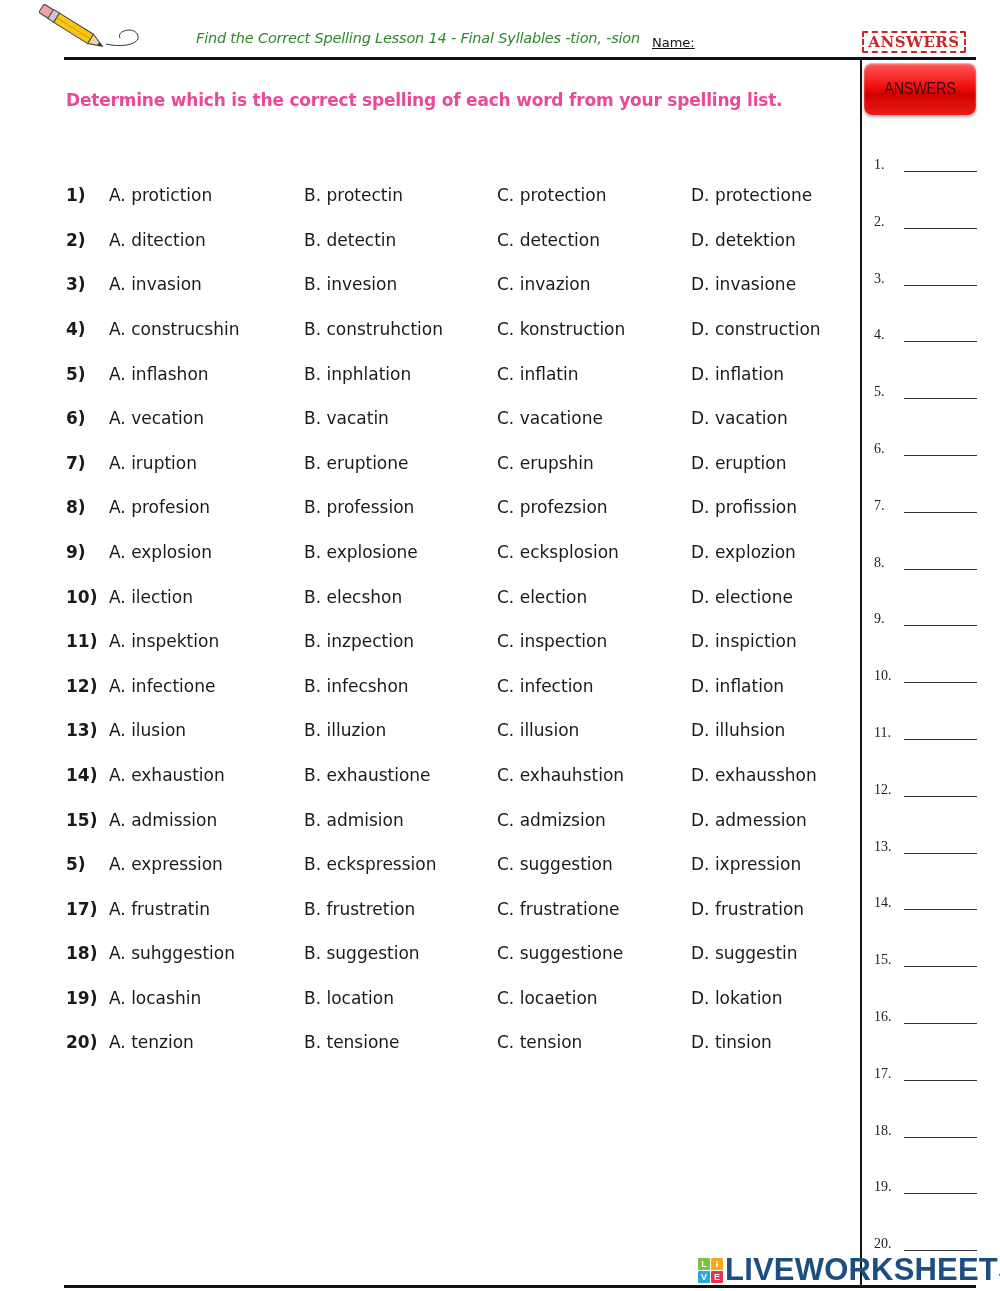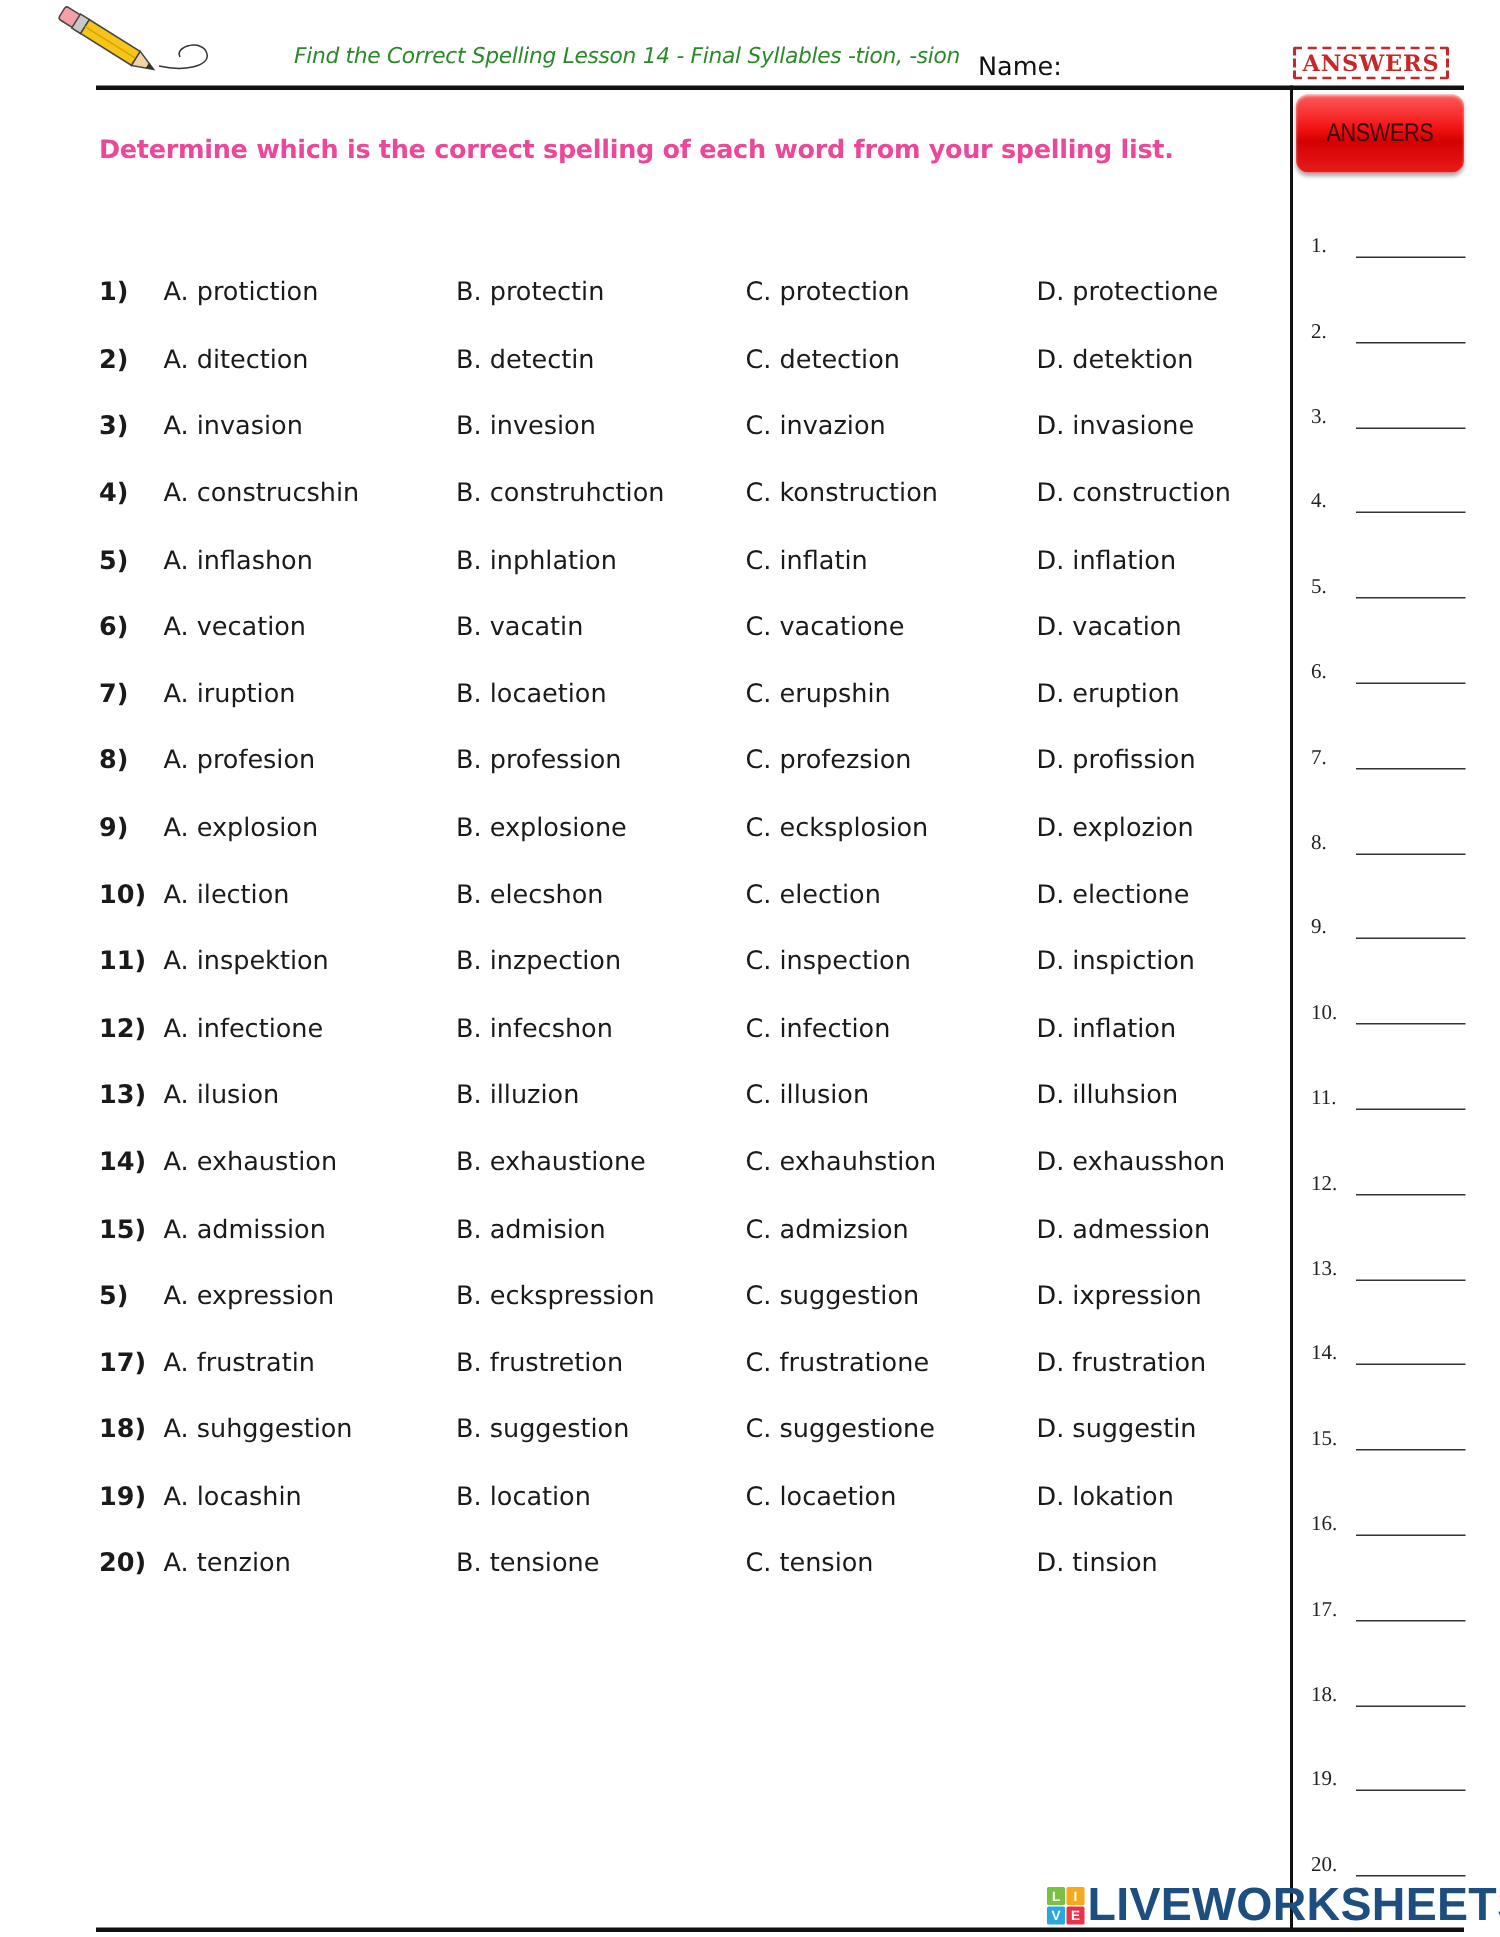--- a/index.html
+++ b/index.html
@@ -1,21 +1,21 @@
 <!DOCTYPE html>
 <html><head>
 <meta charset="utf-8">
 <style>
   html, body { margin:0; padding:0; background:#ffffff; }
   body { width:1000px; height:1291px; position:relative; overflow:hidden; font-family:"DejaVu Sans", sans-serif; color:#1a1a1a; }
   .abs { position:absolute; }
   
   .pencil { left:28px; top:4px; width:115px; height:48px; }
   .header-title { left:148px; top:30px; font-family:"DejaVu Sans", sans-serif; font-style:italic; font-size:14.5px; color:#2a8a2a; white-space:nowrap; letter-spacing:-0.2px;margin-left:48px; }
-  .name-label { left:652px; top:35px; font-size:17px; color:#111; }
+  .name-label { left:652px; top:35px; font-size:13px; color:#111;text-decoration:underline; }
   .stamp { left:862px; top:31px; width:104px; height:22px; border:2px dashed #c62828; border-radius:2px; display:flex; align-items:center; justify-content:center; box-sizing:border-box; }
   .stamp span { font-family:"DejaVu Serif", serif; font-weight:bold; font-size:15px; color:#c62828; letter-spacing:0.5px; }
   .top-rule { left:64px; top:57px; width:912px; height:3px; background:#111; }
   .answers-btn { left:864px; top:63px; width:112px; height:52px; border-radius:8px; background:linear-gradient(180deg,#ff5a5a 0%,#f01010 45%,#d40000 60%,#e81b1b 100%); box-shadow:0 2px 3px rgba(0,0,0,0.35), inset 0 1px 2px rgba(255,255,255,0.6); display:flex; align-items:center; justify-content:center; cursor:pointer; }
   .answers-btn span { font-family:"Liberation Sans", sans-serif; font-size:17px; color:#3a0a0a; transform:scaleX(0.85); letter-spacing:-0.3px; }
   .instructions { left:66px; top:90px; font-weight:bold; font-size:17px; color:#ec4899; white-space:nowrap; letter-spacing:-0.2px; }
   .v-rule { left:860px; top:57px; width:2px; height:1231px; background:#111; }
   .bottom-rule { left:64px; top:1285px; width:912px; height:3px; background:#111; }
   
   .q-row { position:absolute; left:66px; height:24px; width:790px; font-size:17px; }
@@ -97,21 +97,21 @@
     <div class="q-row" style="top: 408px;">
       <span class="q-num">6)</span>
       <span class="q-opt a">A. vecation</span>
       <span class="q-opt b">B. vacatin</span>
       <span class="q-opt c">C. vacatione</span>
       <span class="q-opt d">D.  vacation</span>
     </div>
     <div class="q-row" style="top: 453px;">
       <span class="q-num">7)</span>
       <span class="q-opt a">A. iruption</span>
-      <span class="q-opt b">B. locaetion</span>
+      <span class="q-opt b">B. eruptione</span>
       <span class="q-opt c">C. erupshin</span>
       <span class="q-opt d">D.  eruption</span>
     </div>
     <div class="q-row" style="top: 497px;">
       <span class="q-num">8)</span>
       <span class="q-opt a">A. profesion</span>
       <span class="q-opt b">B. profession</span>
       <span class="q-opt c">C. profezsion</span>
       <span class="q-opt d">D.  profission</span>
     </div>

